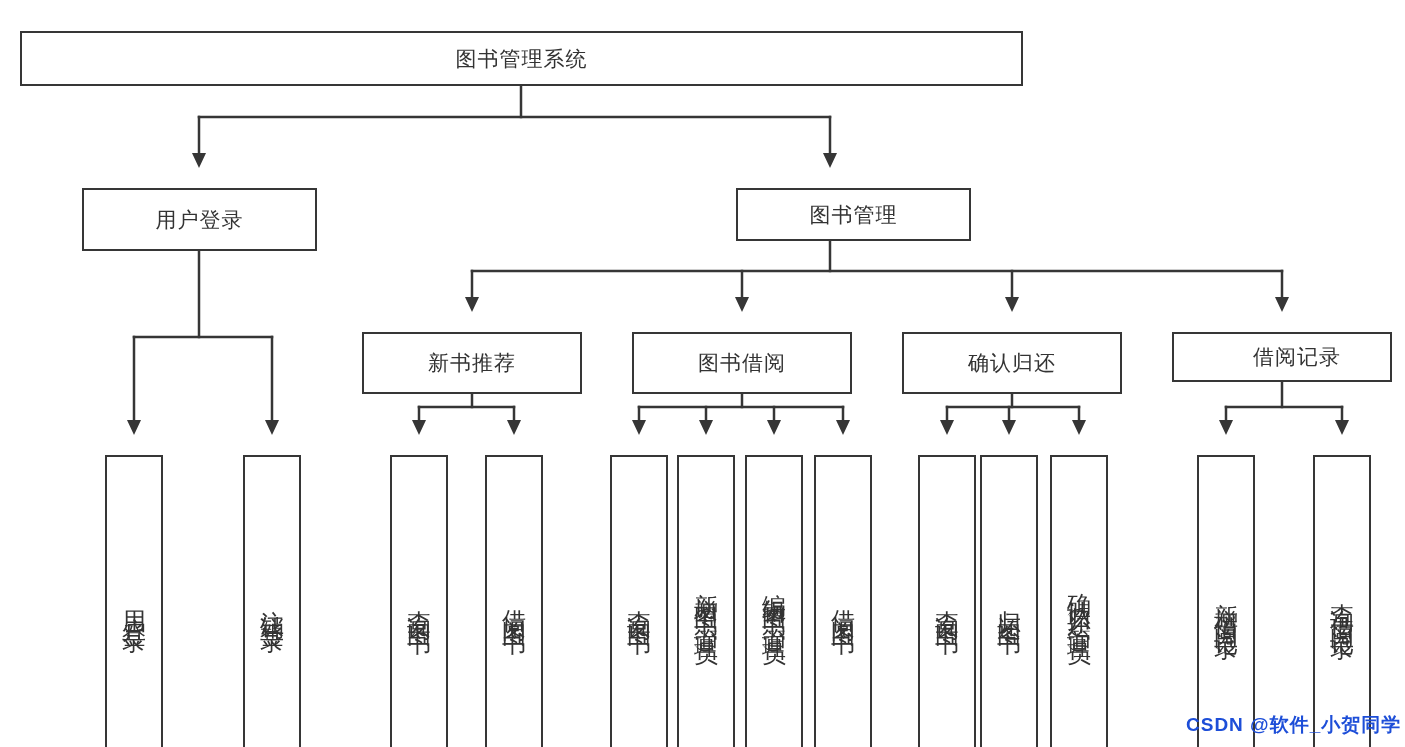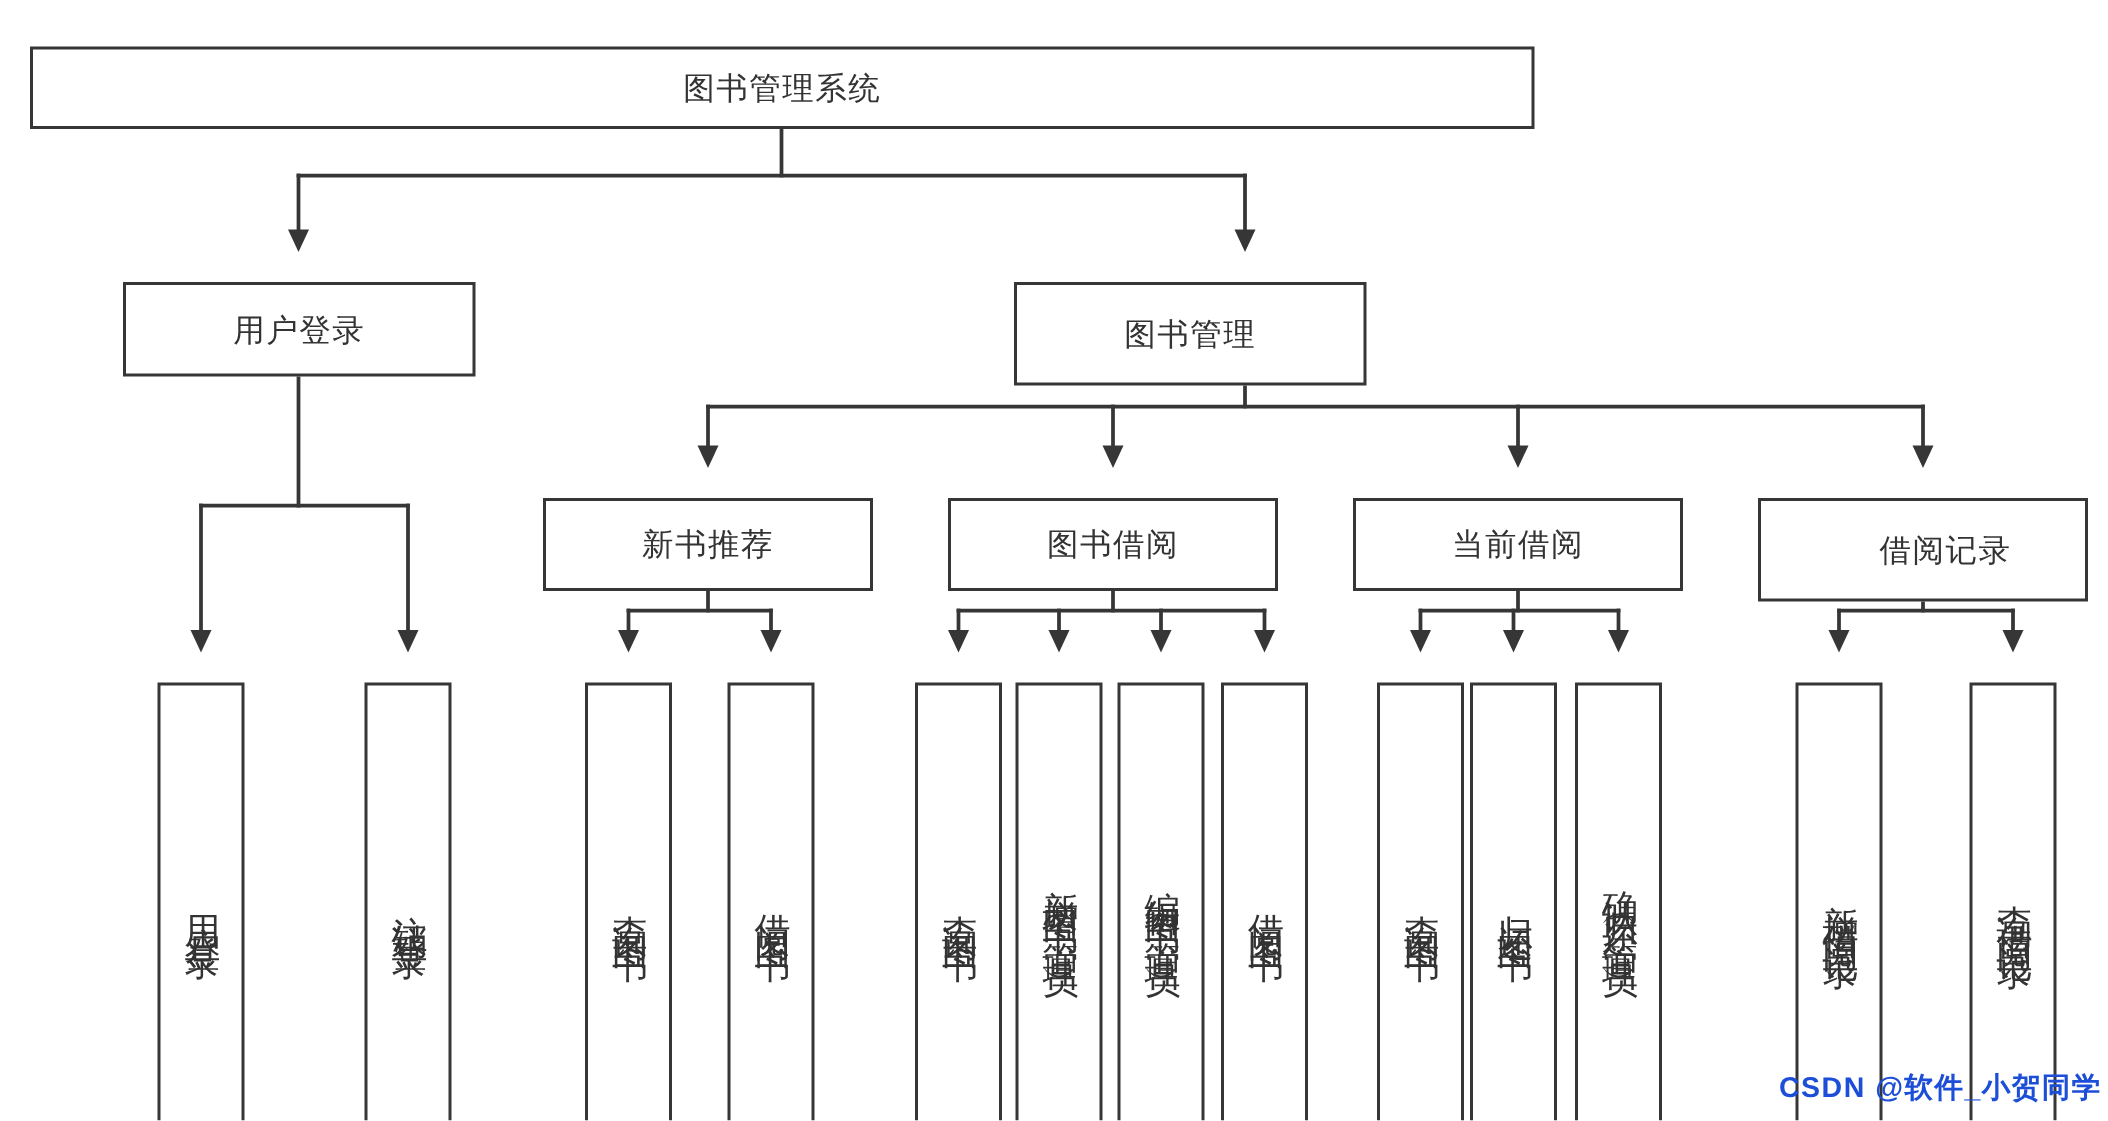--- a/index.html
+++ b/index.html
@@ -95,34 +95,34 @@
     </g>
   </svg>
 
   <div class="node" style="left:20px;top:13px;width:1003px;height:55px;">
     <span class="lbl">图书管理系统</span>
   </div>
 
   <div class="node" style="left:82px;top:170px;width:235px;height:63px;">
     <span class="lbl">用户登录</span>
   </div>
-  <div class="node" style="left:676px;top:170px;width:235px;height:69px;">
+  <div class="node" style="left:736px;top:170px;width:235px;height:53px;">
     <span class="lbl">图书管理</span>
   </div>
 
   <div class="node" style="left:362px;top:314px;width:220px;height:62px;">
     <span class="lbl">新书推荐</span>
   </div>
   <div class="node" style="left:632px;top:314px;width:220px;height:62px;">
     <span class="lbl">图书借阅</span>
   </div>
   <div class="node" style="left:902px;top:314px;width:220px;height:62px;">
-    <span class="lbl">当前借阅</span>
+    <span class="lbl">确认归还</span>
   </div>
-  <div class="node" style="left:1172px;top:314px;width:220px;height:69px;padding-left:30px;">
+  <div class="node" style="left:1172px;top:314px;width:220px;height:50px;padding-left:30px;">
     <span class="lbl">借阅记录</span>
   </div>
 
   <div class="node leaf" style="left:105px;top:437px;width:58px;height:300px;">
     <span class="vlbl">用户登录</span>
   </div>
   <div class="node leaf" style="left:243px;top:437px;width:58px;height:300px;">
     <span class="vlbl">注销登录</span>
   </div>
   <div class="node leaf" style="left:390px;top:437px;width:58px;height:300px;">

